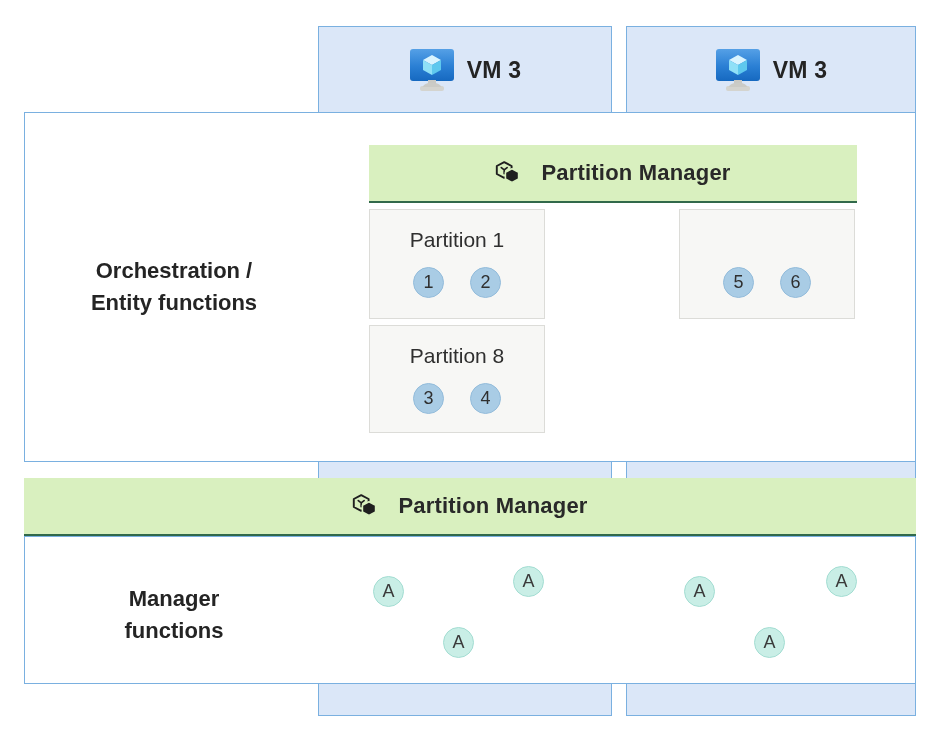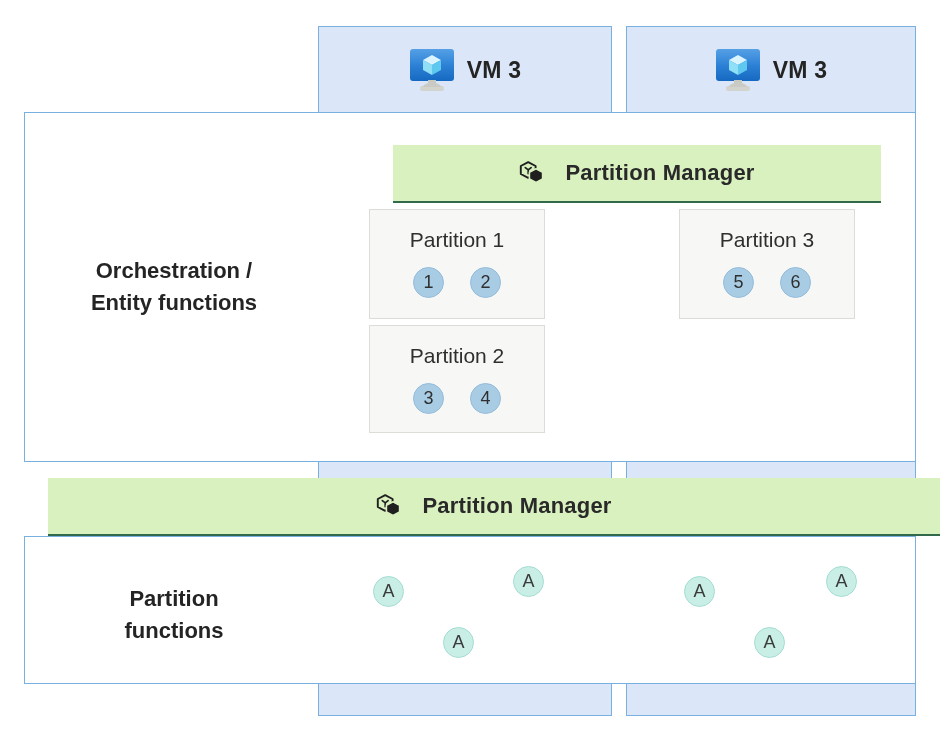--- a/index.html
+++ b/index.html
@@ -121,21 +121,20 @@
   
   .pm-bar {
     position: absolute;
     background: #d9f0bf;
     border-bottom: 2px solid #31694a;
     box-sizing: border-box;
     display: flex;
     align-items: center;
     justify-content: center;
     gap: 20px;
-    margin-left: 24px;
   }
   .pm-bar-top    { left: 369px; top: 145px; width: 488px; height: 58px; }
   .pm-bar-bottom { left: 24px;  top: 478px; width: 892px; height: 58px; }
 
   .pm-title {
     font-size: 22px;
     font-weight: bold;
     color: #292929;
     letter-spacing: .2px;
   }
@@ -261,47 +260,46 @@
 
   <div class="partition-box p1">
     <div class="partition-name">Partition 1</div>
     <div class="instance-row">
       <span class="instance">1</span>
       <span class="instance">2</span>
     </div>
   </div>
 
   <div class="partition-box p2">
-    <div class="partition-name">Partition 2</div>
+    <div class="partition-name">Partition 8</div>
     <div class="instance-row shift-left">
       <span class="instance">3</span>
       <span class="instance">4</span>
     </div>
   </div>
 
   <div class="partition-box p3">
-    <div class="partition-name">Partition 3</div>
     <div class="instance-row">
       <span class="instance">5</span>
       <span class="instance">6</span>
     </div>
   </div>
 
   <div class="pm-bar pm-bar-bottom">
     <svg class="pm-icon" viewBox="0 0 26 26" aria-hidden="true">
       <path d="M9.2 2.2 L16.6 6.0 L16.6 14.0 L9.2 17.8 L1.8 14.0 L1.8 6.0 Z" fill="none" stroke="#1f1f1f" stroke-width="1.9" stroke-linejoin="round"></path>
       <path d="M9.2 9.9 L9.2 13.6 M9.2 9.9 L6.3 7.6 M9.2 9.9 L12.1 7.6" fill="none" stroke="#1f1f1f" stroke-width="1.7" stroke-linecap="round"></path>
       <path d="M17.0 8.8 L23.6 12.2 L23.6 19.0 L17.0 22.4 L10.4 19.0 L10.4 12.2 Z" fill="#1f1f1f" stroke="#d9f0bf" stroke-width="1.6" stroke-linejoin="round"></path>
     </svg>
     <span class="pm-title">Partition Manager</span>
   </div>
 
   <div class="panel panel-activity"></div>
 
-  <div class="section-label label-activity">Partition
+  <div class="section-label label-activity">Manager
 functions</div>
 
   <div id="activity-layer">
       <div class="activity" style="left: 373px; top: 576px;">A</div>
       <div class="activity" style="left: 443px; top: 627px;">A</div>
       <div class="activity" style="left: 513px; top: 566px;">A</div>
       <div class="activity" style="left: 684px; top: 576px;">A</div>
       <div class="activity" style="left: 754px; top: 627px;">A</div>
       <div class="activity" style="left: 826px; top: 566px;">A</div>
     </div>

